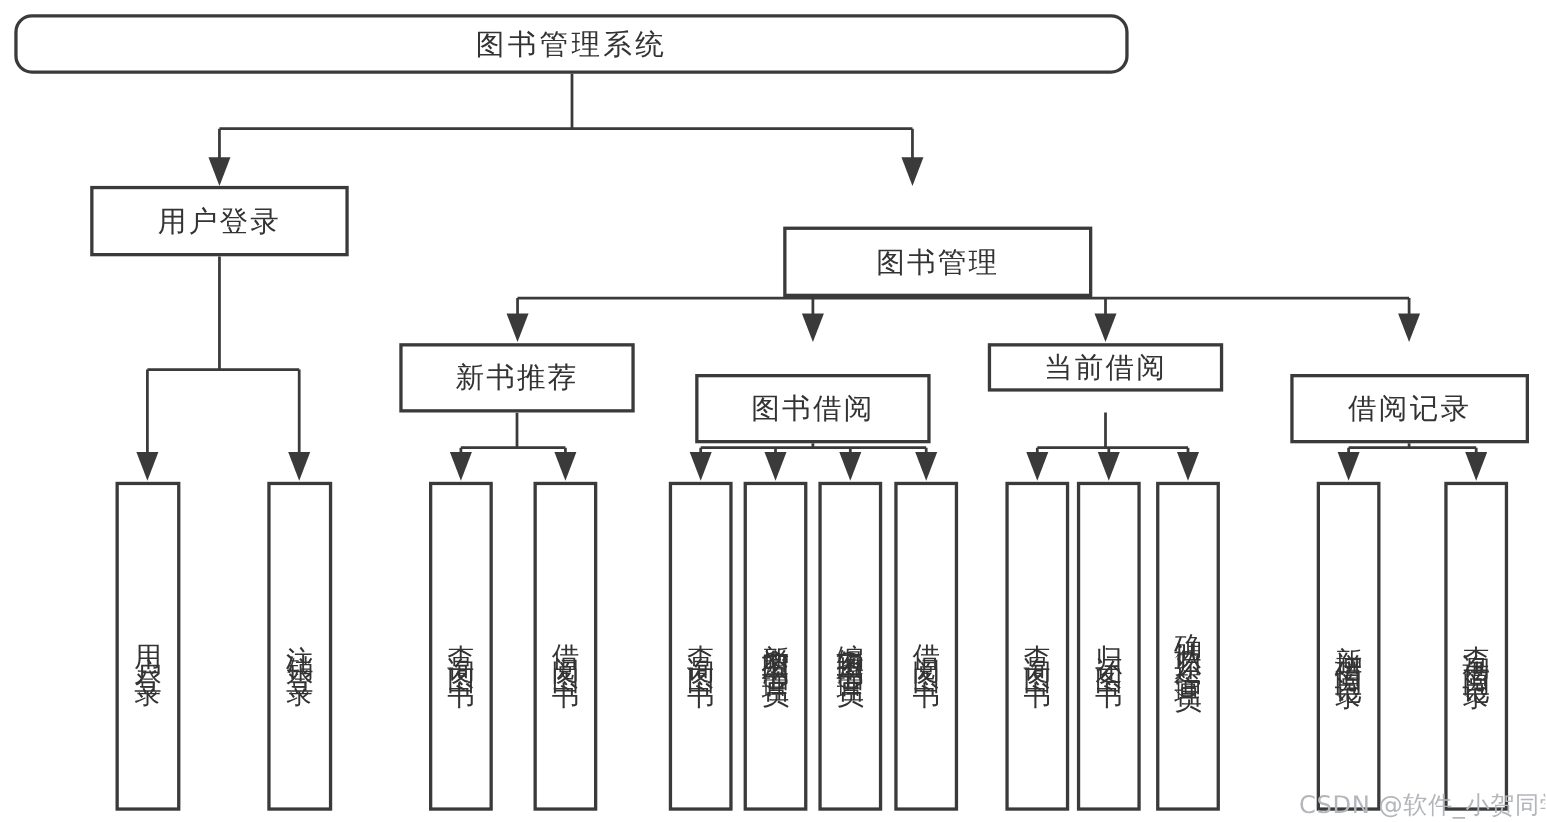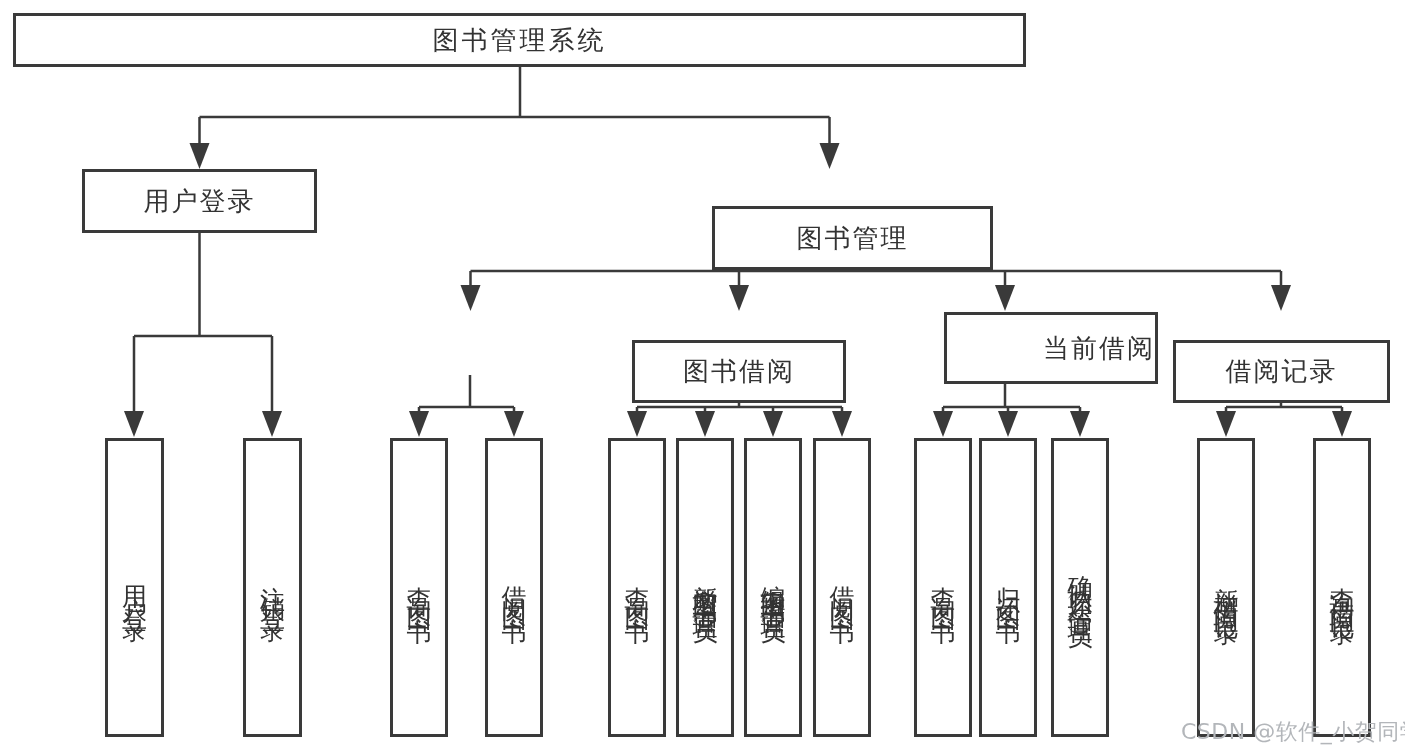--- a/index.html
+++ b/index.html
@@ -20,21 +20,21 @@
     position: absolute;
     box-sizing: border-box;
     border: 3px solid #3a3a3a;
     background: #ffffff;
     display: flex;
     align-items: center;
     justify-content: center;
     color: #333333;
   }
   .hnode { font-size: 26px; letter-spacing: 2px; white-space: nowrap; }
-  .root-node { font-size: 26px; letter-spacing: 3px; }
+  .root-node { font-size: 26px; letter-spacing: 3px; border-radius: 16px; }
   .vnode .vtext {
     writing-mode: vertical-rl;
     text-orientation: mixed;
     font-size: 25px;
     line-height: 1;
     white-space: nowrap;
     color: #333333;
   }
   .gap-lg .vtext { letter-spacing: 11px; }
   .gap-md .vtext { letter-spacing: 7px; }
@@ -106,24 +106,27 @@
     <span>图书管理系统</span>
   </div>
 
   <div class="node hnode" style="left:82px; top:169px; width:235px; height:64px;">
     <span>用户登录</span>
   </div>
   <div class="node hnode" style="left:712px; top:169px; width:281px; height:64px;margin-top:37px;">
     <span>图书管理</span>
   </div>
 
+  <div class="node hnode" style="left:363px; top:312px; width:214px; height:63px;">
+    <span>新书推荐</span>
+  </div>
   <div class="node hnode" style="left:632px; top:312px; width:214px; height:63px;margin-top:28px;">
     <span>图书借阅</span>
   </div>
-  <div class="node hnode" style="left:944px; top:312px; width:214px; height:72px;justify-content:flex-end;">
+  <div class="node hnode" style="left:898px; top:312px; width:214px; height:44px;">
     <span>当前借阅</span>
   </div>
   <div class="node hnode" style="left:1173px; top:312px; width:217px; height:63px;margin-top:28px;">
     <span>借阅记录</span>
   </div>
 
   <div class="node vnode gap-lg" style="left:105px; top:438px; width:59px; height:299px;">
     <span class="vtext">用户登录</span>
   </div>
   <div class="node vnode gap-lg" style="left:243px; top:438px; width:59px; height:299px;">

